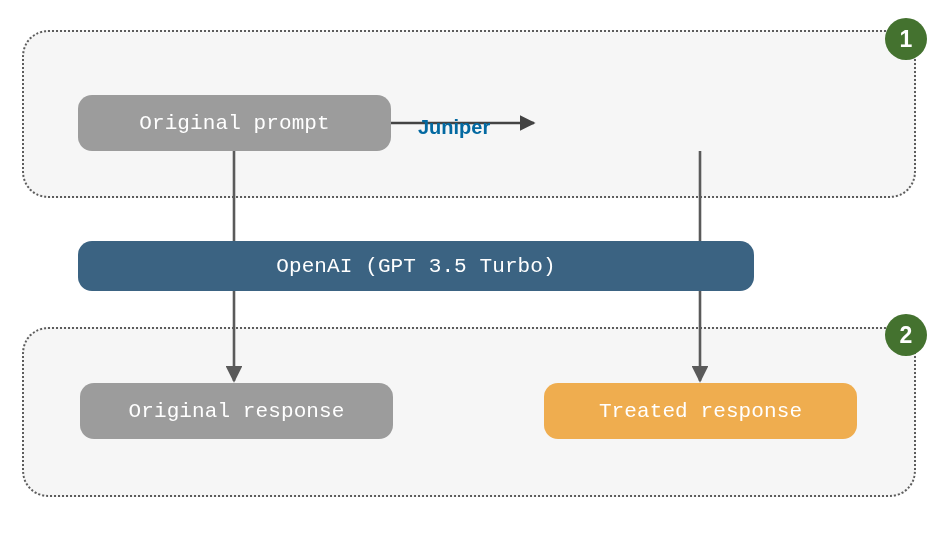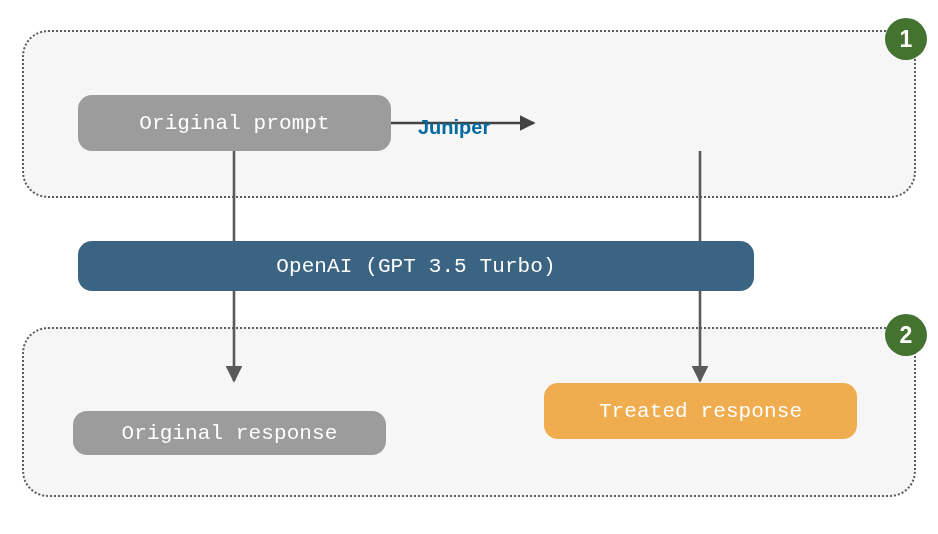--- a/index.html
+++ b/index.html
@@ -62,21 +62,21 @@
     letter-spacing: 0.1px;
     font-family: Liberation Mono, monospace;
   }
   .node.gray   { background: #9c9c9c; }
   .node.orange { background: #efad4f; }
   .node.blue   { background: #3b6382; }
 
   #node-original-prompt  { left: 78px;  top: 95px;  width: 313px; height: 56px; }
   #node-treated-prompt   { left: 544px; top: 95px;  width: 313px; height: 56px; }
   #node-openai           { left: 78px;  top: 241px; width: 676px; height: 50px; }
-  #node-original-response{ left: 73px;  top: 383px; width: 313px; height: 44px; margin-top: 28px; }
+  #node-original-response{ left: 80px;  top: 383px; width: 313px; height: 56px; }
   #node-treated-response { left: 544px; top: 383px; width: 313px; height: 56px; }
 
   
   #connectors {
     position: absolute;
     left: 0; top: 0;
     width: 938px;
     height: 534px;
     z-index: 20;
     pointer-events: none;

